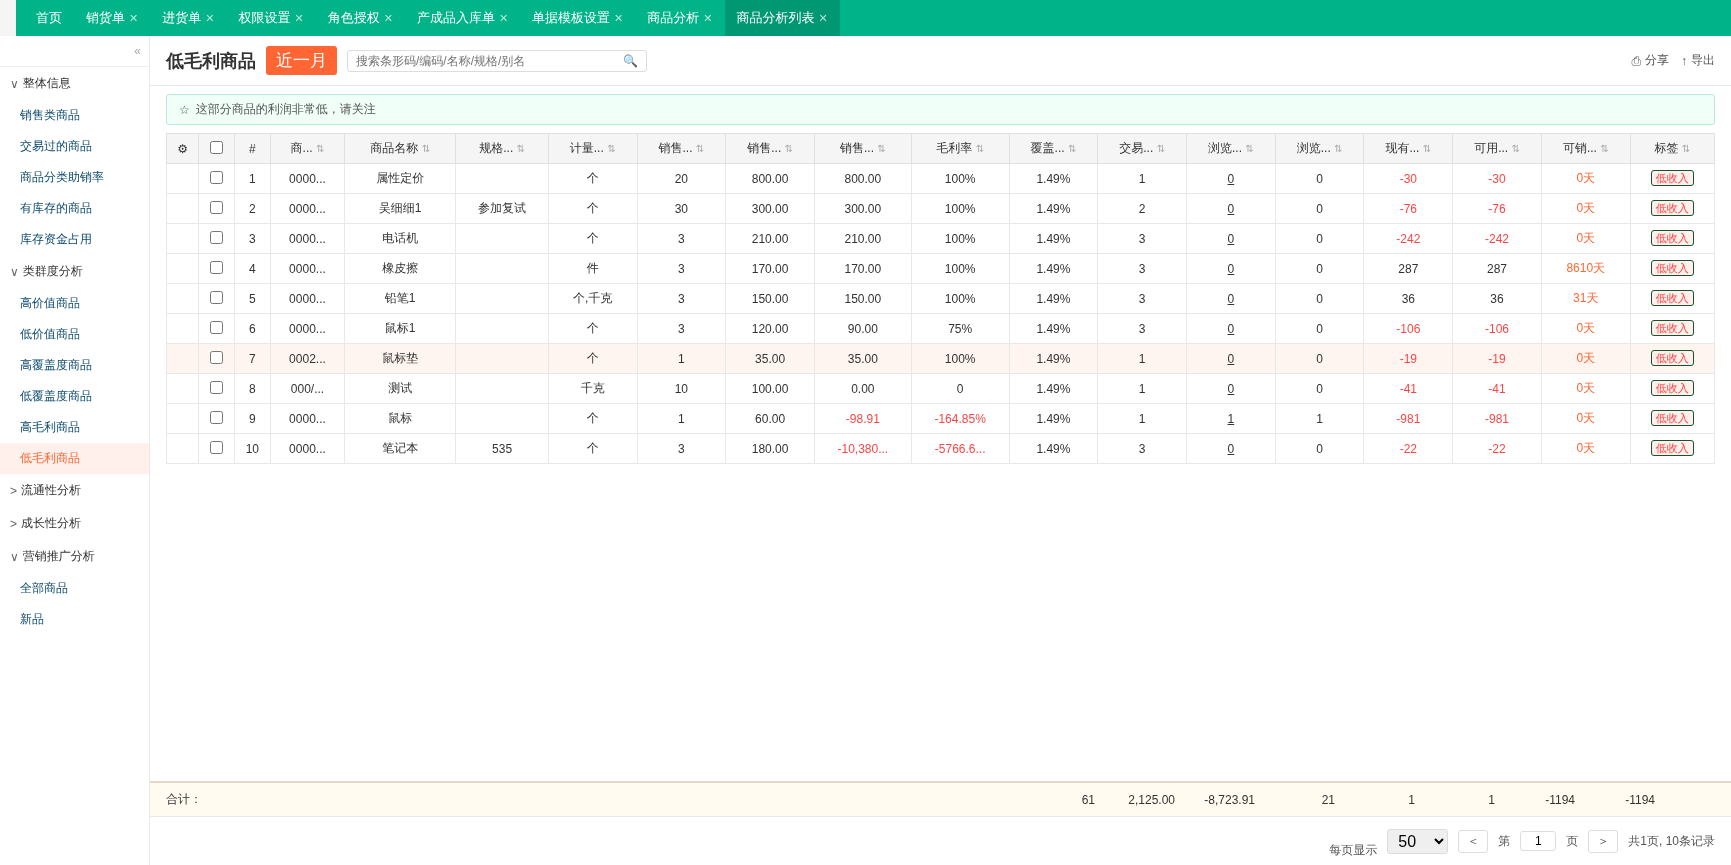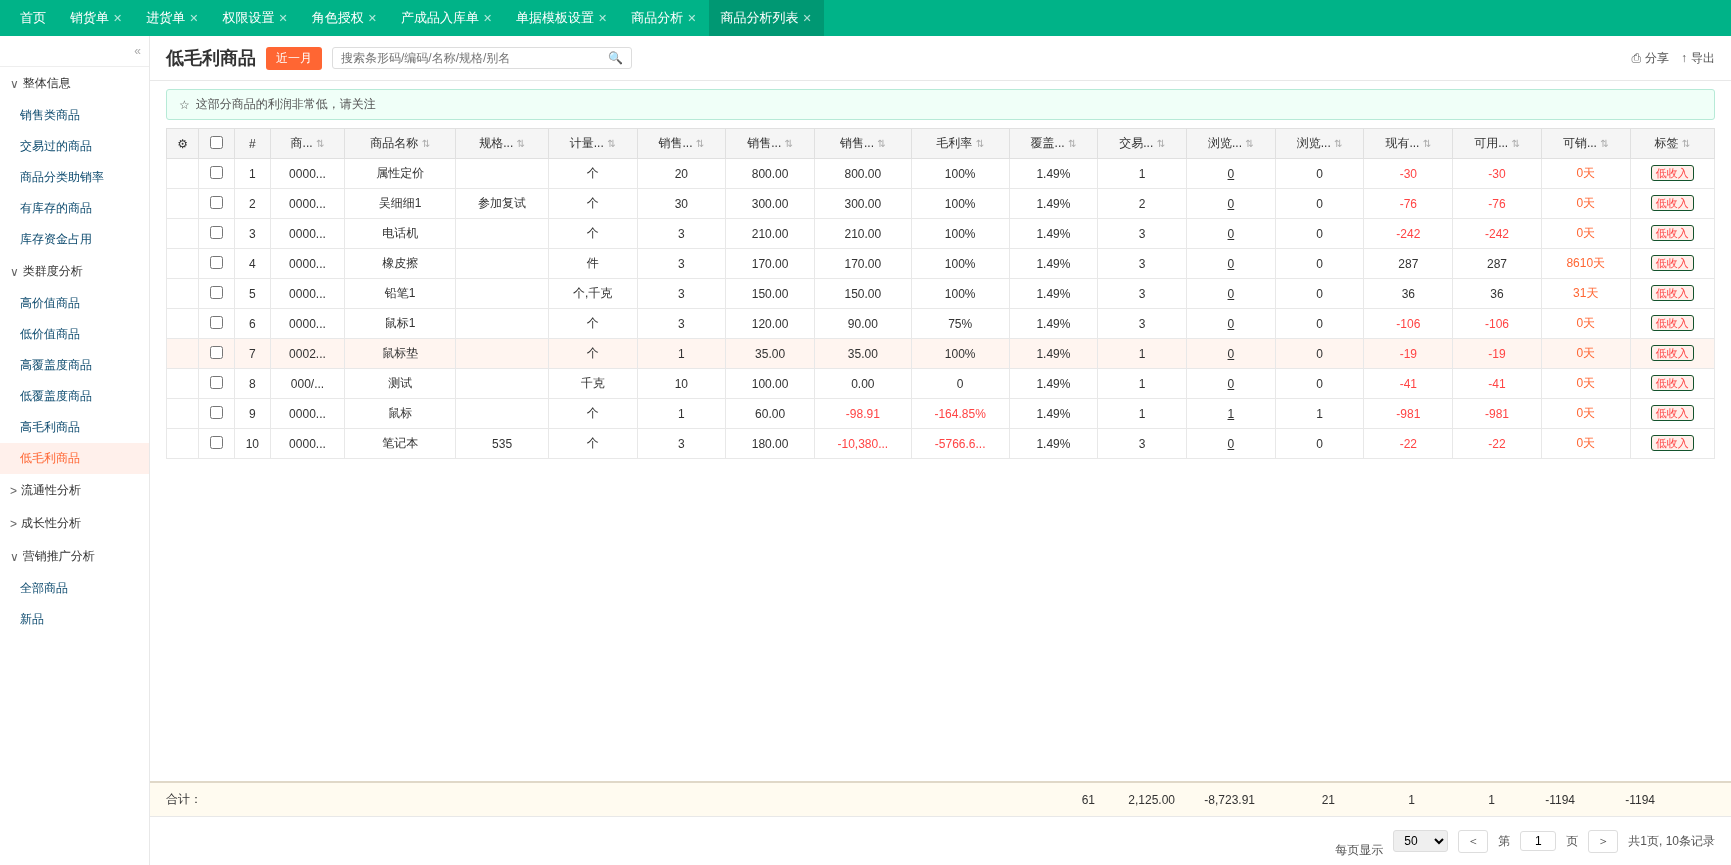--- a/index.html
+++ b/index.html
@@ -5,20 +5,21 @@
     * { box-sizing: border-box; margin: 0; padding: 0; }
     body { font-family: 'Microsoft YaHei', Arial, sans-serif; font-size: 12px; background: #f5f5f5; color: #333; }
     
     
     .top-nav {
       background: #00b388;
       display: flex;
       align-items: center;
       height: 36px;
       padding: 0 8px;
+      margin-left: 16px;
     }
     .nav-item {
       color: #fff;
       padding: 0 12px;
       height: 36px;
       line-height: 36px;
       cursor: pointer;
       white-space: nowrap;
       font-size: 13px;
     }
@@ -77,21 +78,21 @@
       font-size: 18px;
       font-weight: bold;
       color: #333;
     }
     .filter-btn {
       background: #ff6633;
       color: #fff;
       border: none;
       border-radius: 3px;
       padding: 3px 10px;
-      font-size: 12px;
+      font-size: 17px;
       cursor: pointer;
     }
     .search-box {
       display: flex;
       align-items: center;
       border: 1px solid #ddd;
       border-radius: 3px;
       padding: 3px 8px;
       flex: 1;
       max-width: 300px;
@@ -215,21 +216,21 @@
       border-top: 1px solid #e8e8e8;
       background: #fff;
       gap: 10px;
       font-size: 12px;
     }
     .per-page-label { color: #555; margin-top: 19px; }
     .per-page-select {
       border: 1px solid #ddd;
       border-radius: 3px;
       padding: 2px 6px;
-      font-size: 12px;
+      font-size: 16px;
     }
     .page-nav-btn {
       border: 1px solid #ddd;
       background: #fff;
       padding: 2px 8px;
       border-radius: 3px;
       cursor: pointer;
       font-size: 12px;
       color: #555;
     }

